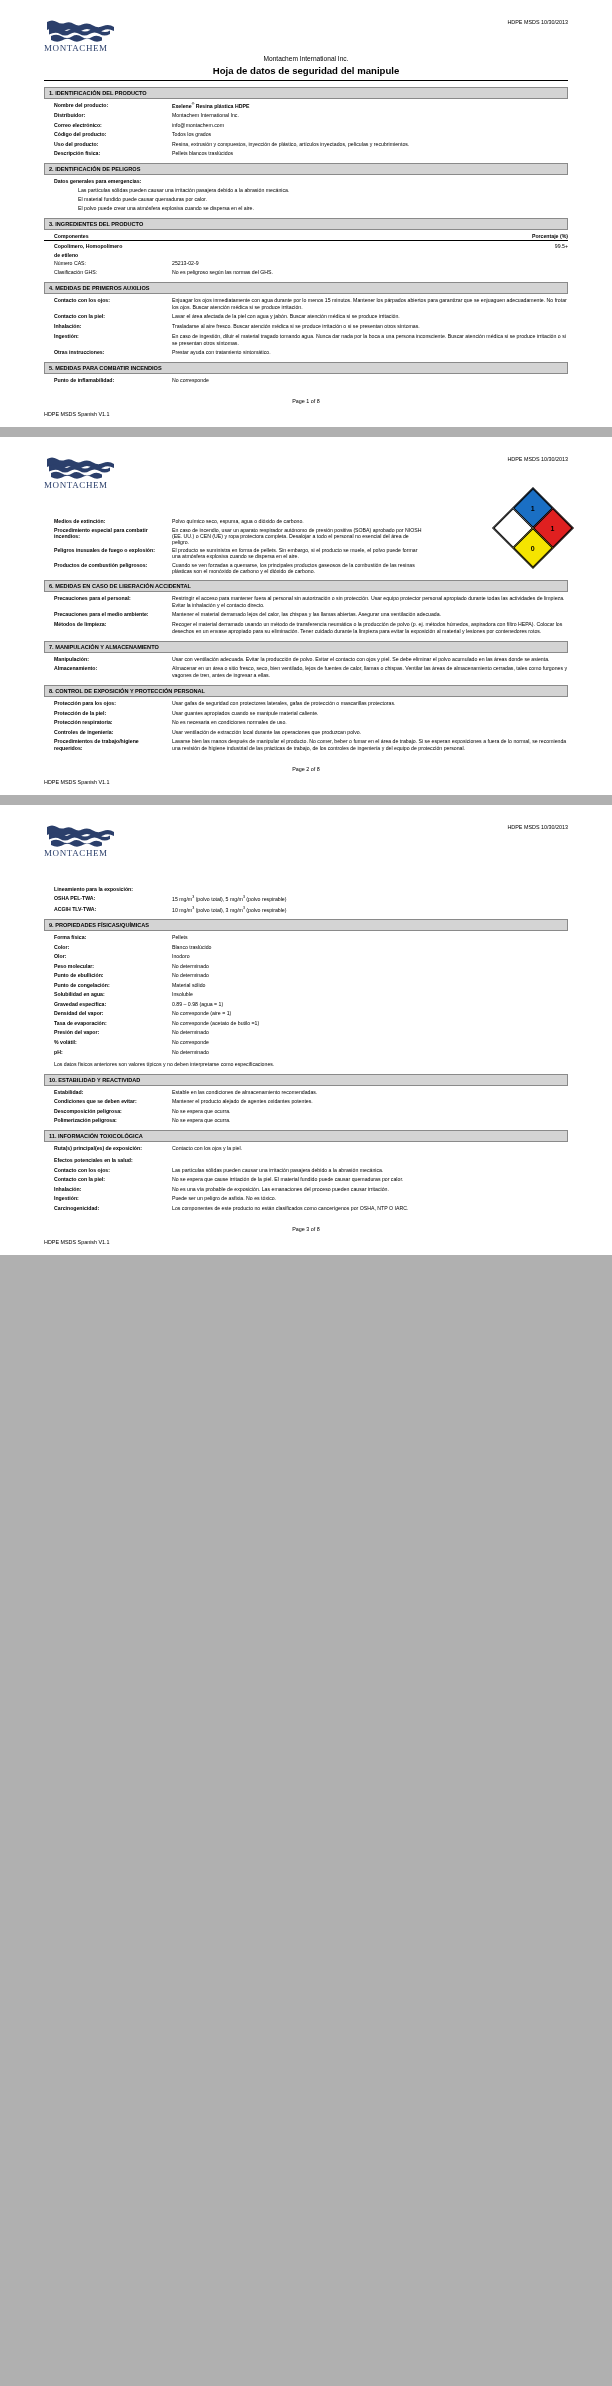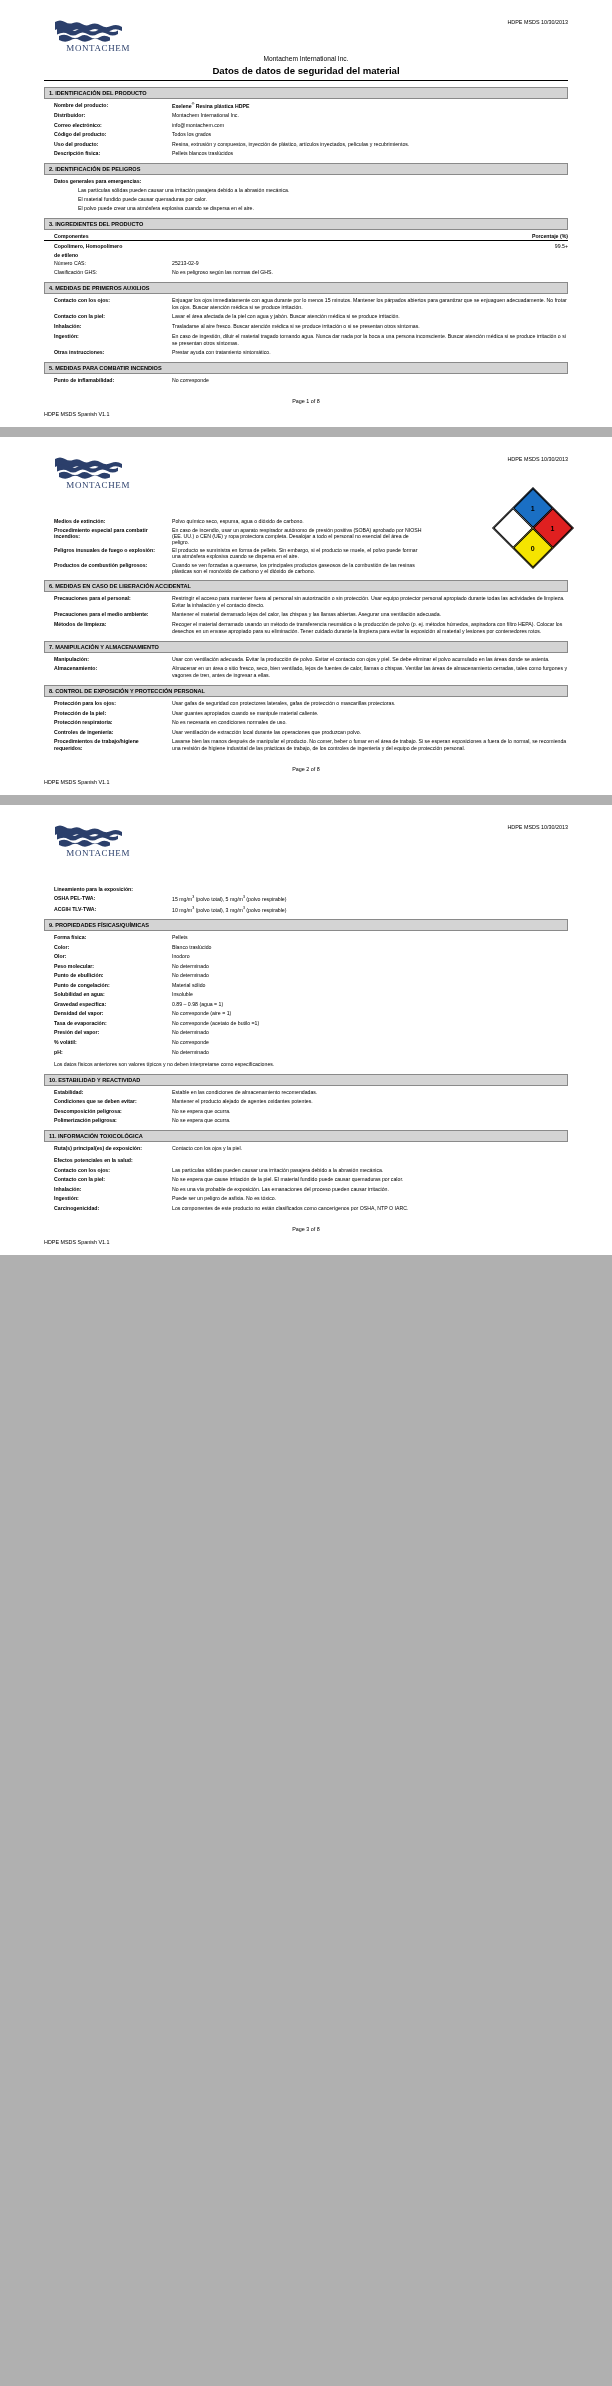--- a/index.html
+++ b/index.html
@@ -15,21 +15,21 @@
     width: 612px;
     background: #fff;
     padding: 16px 44px 10px 44px;
     position: relative;
     margin-bottom: 10px;
   }
   .page:last-child { margin-bottom: 0; }
 
   
   .pg-header { display: flex; align-items: flex-start; justify-content: space-between; }
-  .logo-wrap { display: flex; flex-direction: column; align-items: flex-end; width: 86px; }
+  .logo-wrap { display: flex; flex-direction: column; align-items: flex-start; width: 86px; }
   .logo-img { width: 78px; height: 26px; }
   .logo-text { font-size: 9px; letter-spacing: .6px; color: #2b3f6b; font-family: "Liberation Serif", serif; margin-top: 1px; }
   .hdr-right { font-size: 5.4px; padding-top: 3px; white-space: nowrap; }
 
   .title-block { text-align: center; margin-top: 2px; }
   .company { font-size: 6.6px; }
   .doc-title { font-size: 9.6px; font-weight: bold; margin-top: 3px; }
   .rule { border-bottom: 1px solid #000; margin-top: 4px; }
 
   
@@ -101,21 +101,21 @@
             <path d="M14 40 q12 -5 22 1 q10 6 20 0 q10 -6 20 1 q10 6 20 0 q10 -5 20 1 l0 6 q-11 5 -21 -1 q-10 -5 -20 1 q-10 5 -20 -1 q-10 -5 -19 1 q-10 5 -22 -1z"></path>
           </g>
         </svg>
         <div class="logo-text">MONTACHEM</div>
       </div>
       <div class="hdr-right">HDPE MSDS 10/30/2013</div>
     </div>
 
     <div class="title-block">
       <div class="company">Montachem International Inc.</div>
-      <div class="doc-title">Datos de datos de seguridad del material</div>
+      <div class="doc-title">Hoja de datos de seguridad del manipule</div>
       <div class="rule"></div>
     </div>
 
     <div class="sec-bar">1.  IDENTIFICACIÓN DEL PRODUCTO</div>
     <div>
       <div class="row">
           <div class="lbl">Nombre del producto:</div>
           <div class="val" style="font-weight:bold">Exelene<sup>®</sup> Resina plástica HDPE</div>
         </div>
       <div class="row">

